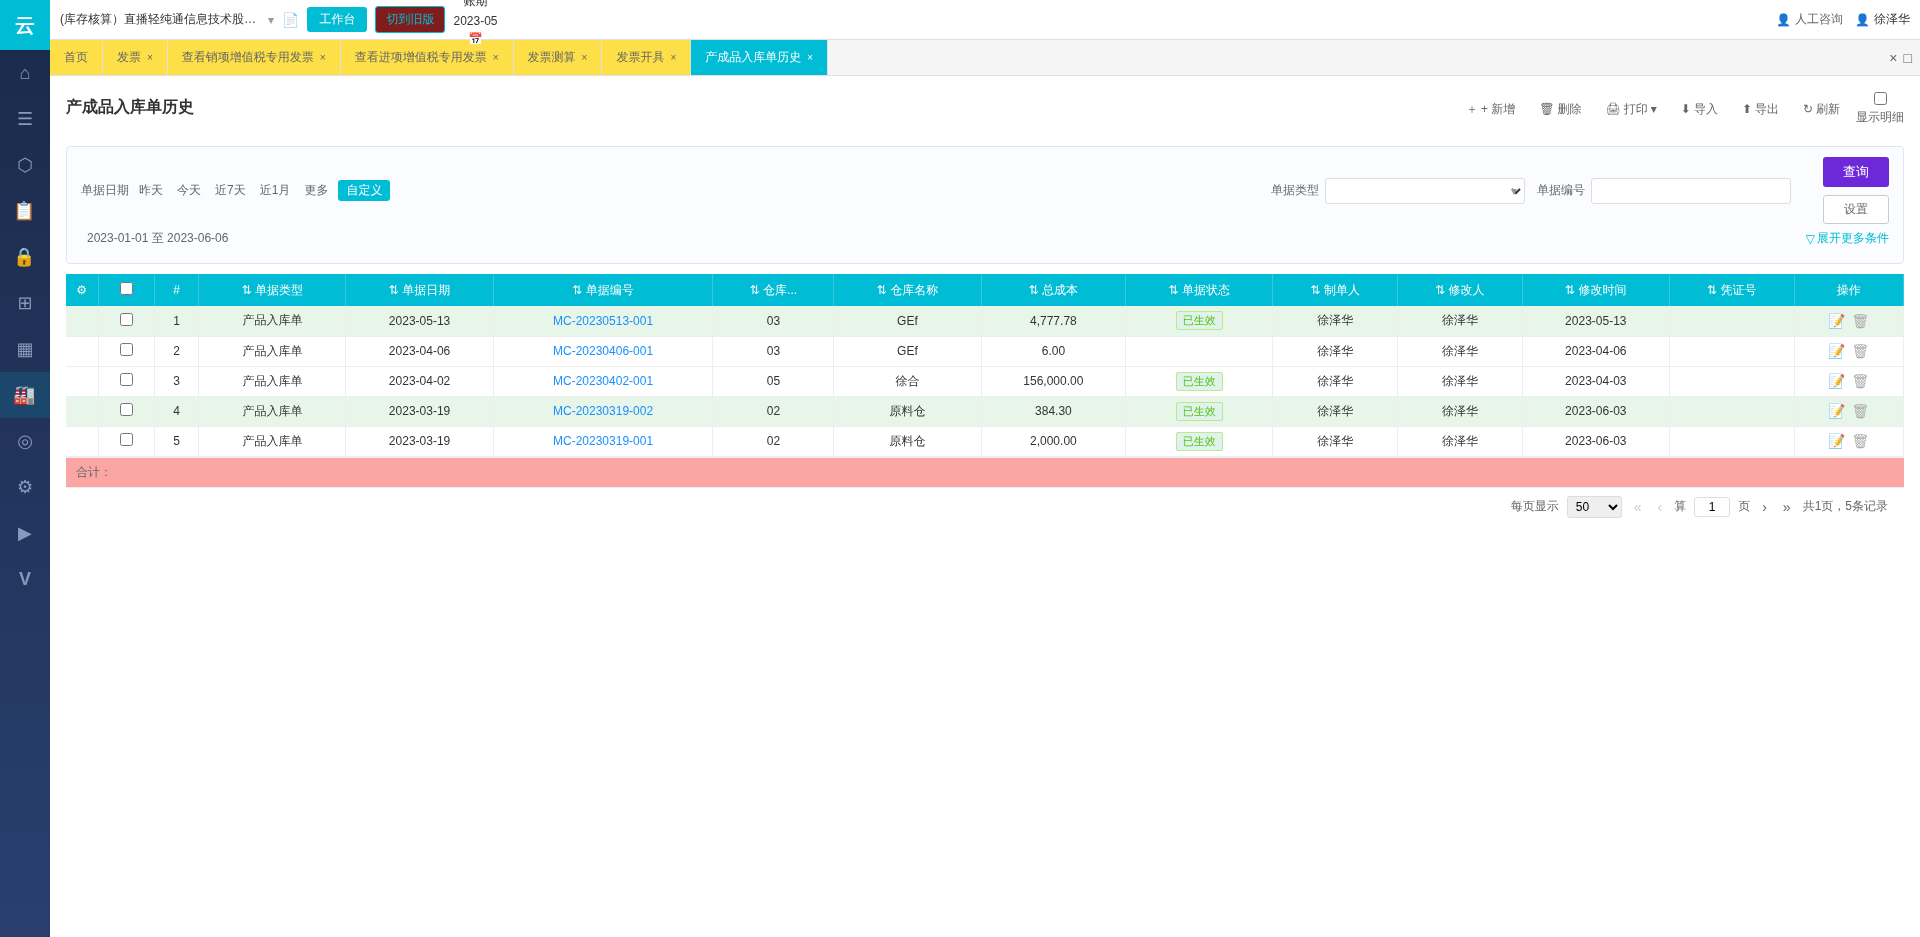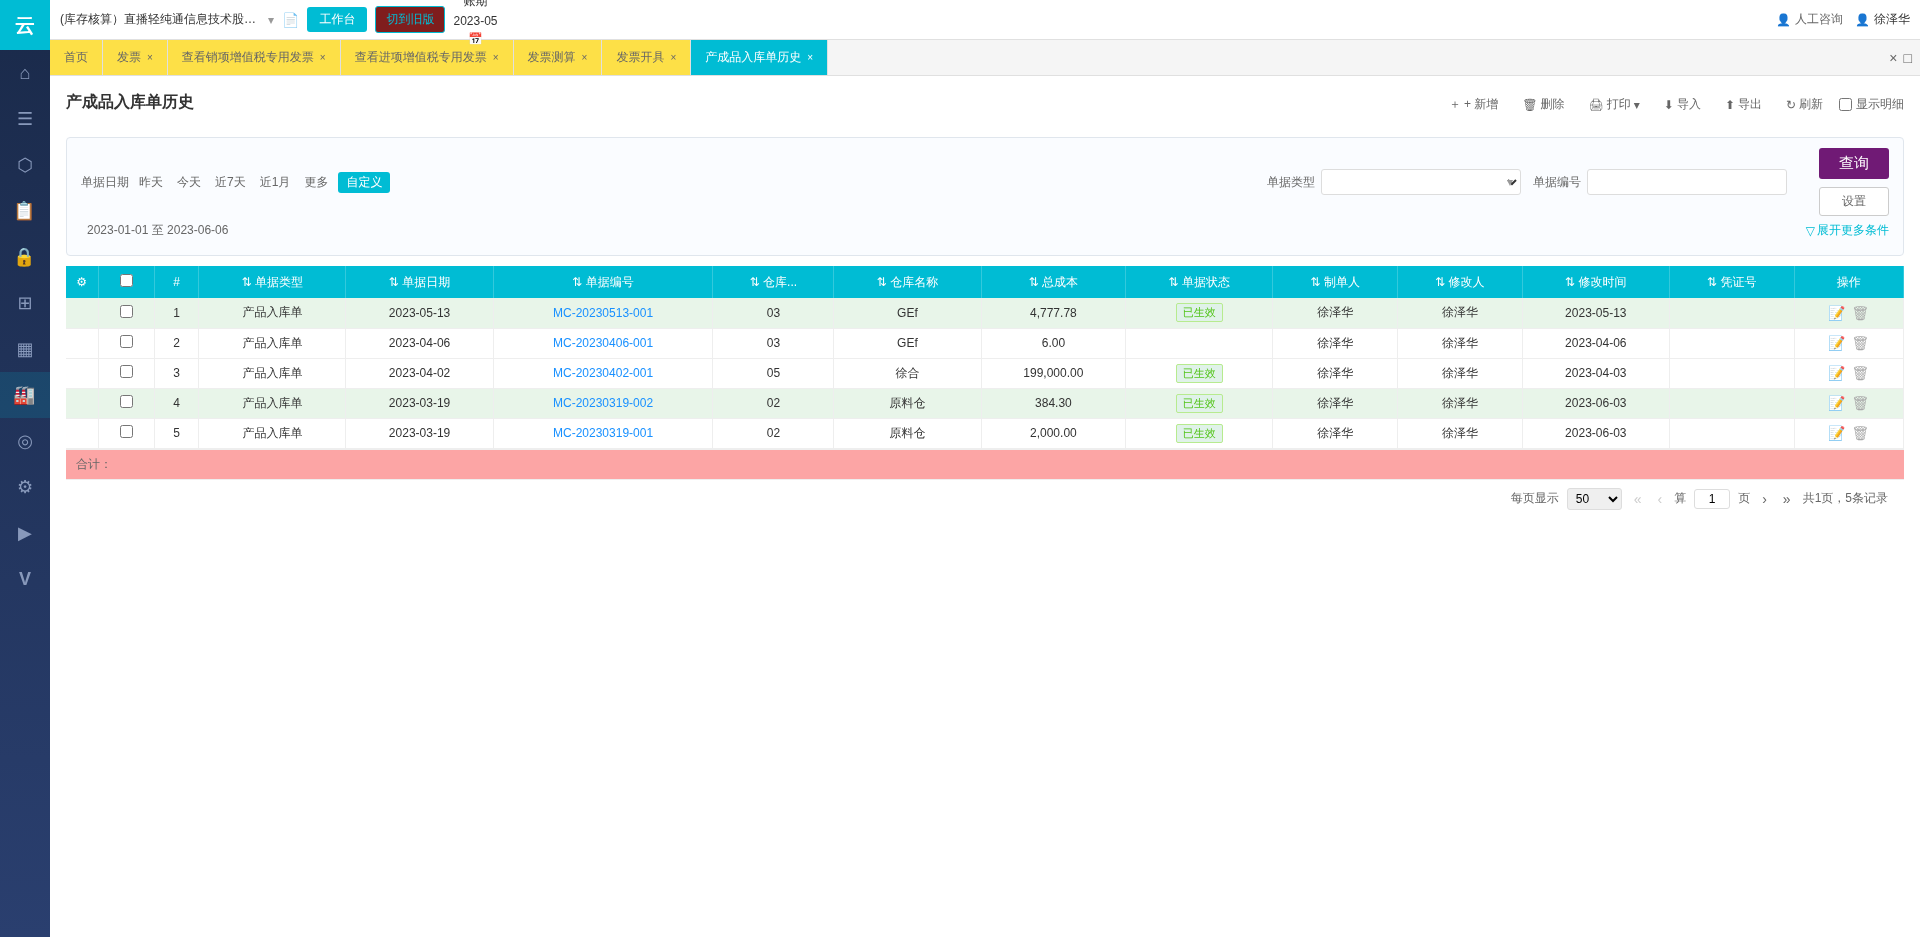--- a/index.html
+++ b/index.html
@@ -98,22 +98,22 @@
     .filter-input {
       border: 1px solid #ddd; border-radius: 3px; padding: 3px 8px;
       font-size: 12px; color: #333; width: 200px; height: 26px;
     }
     .filter-select {
       border: 1px solid #ddd; border-radius: 3px; padding: 3px 8px;
       font-size: 12px; color: #333; height: 26px; min-width: 200px; background: white;
     }
     .expand-btn { font-size: 12px; color: #00bcd4; cursor: pointer; display: flex; align-items: center; gap: 2px; }
     .query-btn {
-      background: #701a75; color: white; border: none; border-radius: 3px;
-      padding: 6px 20px; font-size: 15px; cursor: pointer;
+      background: #6d28d9; color: white; border: none; border-radius: 3px;
+      padding: 6px 20px; font-size: 13px; cursor: pointer;
     }
     .set-btn {
       background: white; color: #666; border: 1px solid #ccc; border-radius: 3px;
       padding: 5px 18px; font-size: 12px; cursor: pointer; display: block; margin-top: 4px;
     }
 
     
     .data-table { width: 100%; border-collapse: collapse; font-size: 12px; }
     .data-table thead tr { background: #00bcd4; color: white; height: 32px; }
     .data-table thead th {
@@ -152,21 +152,21 @@
     .page-size-select {
       border: 1px solid #ddd; border-radius: 3px; padding: 2px 4px;
       font-size: 12px; width: 55px;
     }
     .page-btn { border: none; background: none; cursor: pointer; color: #666; font-size: 14px; padding: 2px 4px; }
     .page-btn:disabled { color: #ccc; cursor: default; }
     .page-input { border: 1px solid #ddd; border-radius: 3px; width: 36px; text-align: center; font-size: 12px; padding: 2px; }
     .page-info { font-size: 12px; color: #666; }
 
     
-    .display-detail { display: flex; align-items: center; gap: 4px; font-size: 12px; color: #666; }
+    .display-detail { display: flex; align-items: center; gap: 4px; font-size: 12px; color: #666; flex-direction: column; }
     .display-detail input { cursor: pointer; }
   </style>
 </head>
 <body>
 
 <div class="sidebar">
   <div class="sidebar-logo">
     <span>云</span>
   </div>
   <div class="sidebar-item" title="首页">⌂</div>
@@ -386,21 +386,21 @@
     </tr>
         <tr>
       <td></td>
       <td><input type="checkbox" style=""></td>
       <td>3</td>
       <td>产品入库单</td>
       <td>2023-04-02</td>
       <td class="link">MC-20230402-001</td>
       <td>05</td>
       <td>徐合</td>
-      <td>199,000.00</td>
+      <td>156,000.00</td>
       <td><span class="status-badge">已生效</span></td>
       <td>徐泽华</td>
       <td>徐泽华</td>
       <td>2023-04-03</td>
       <td></td>
       <td>
         <div class="action-icons">
           <span class="action-icon" title="编辑">📝</span>
           <span class="action-icon" title="删除">🗑</span>
         </div>

